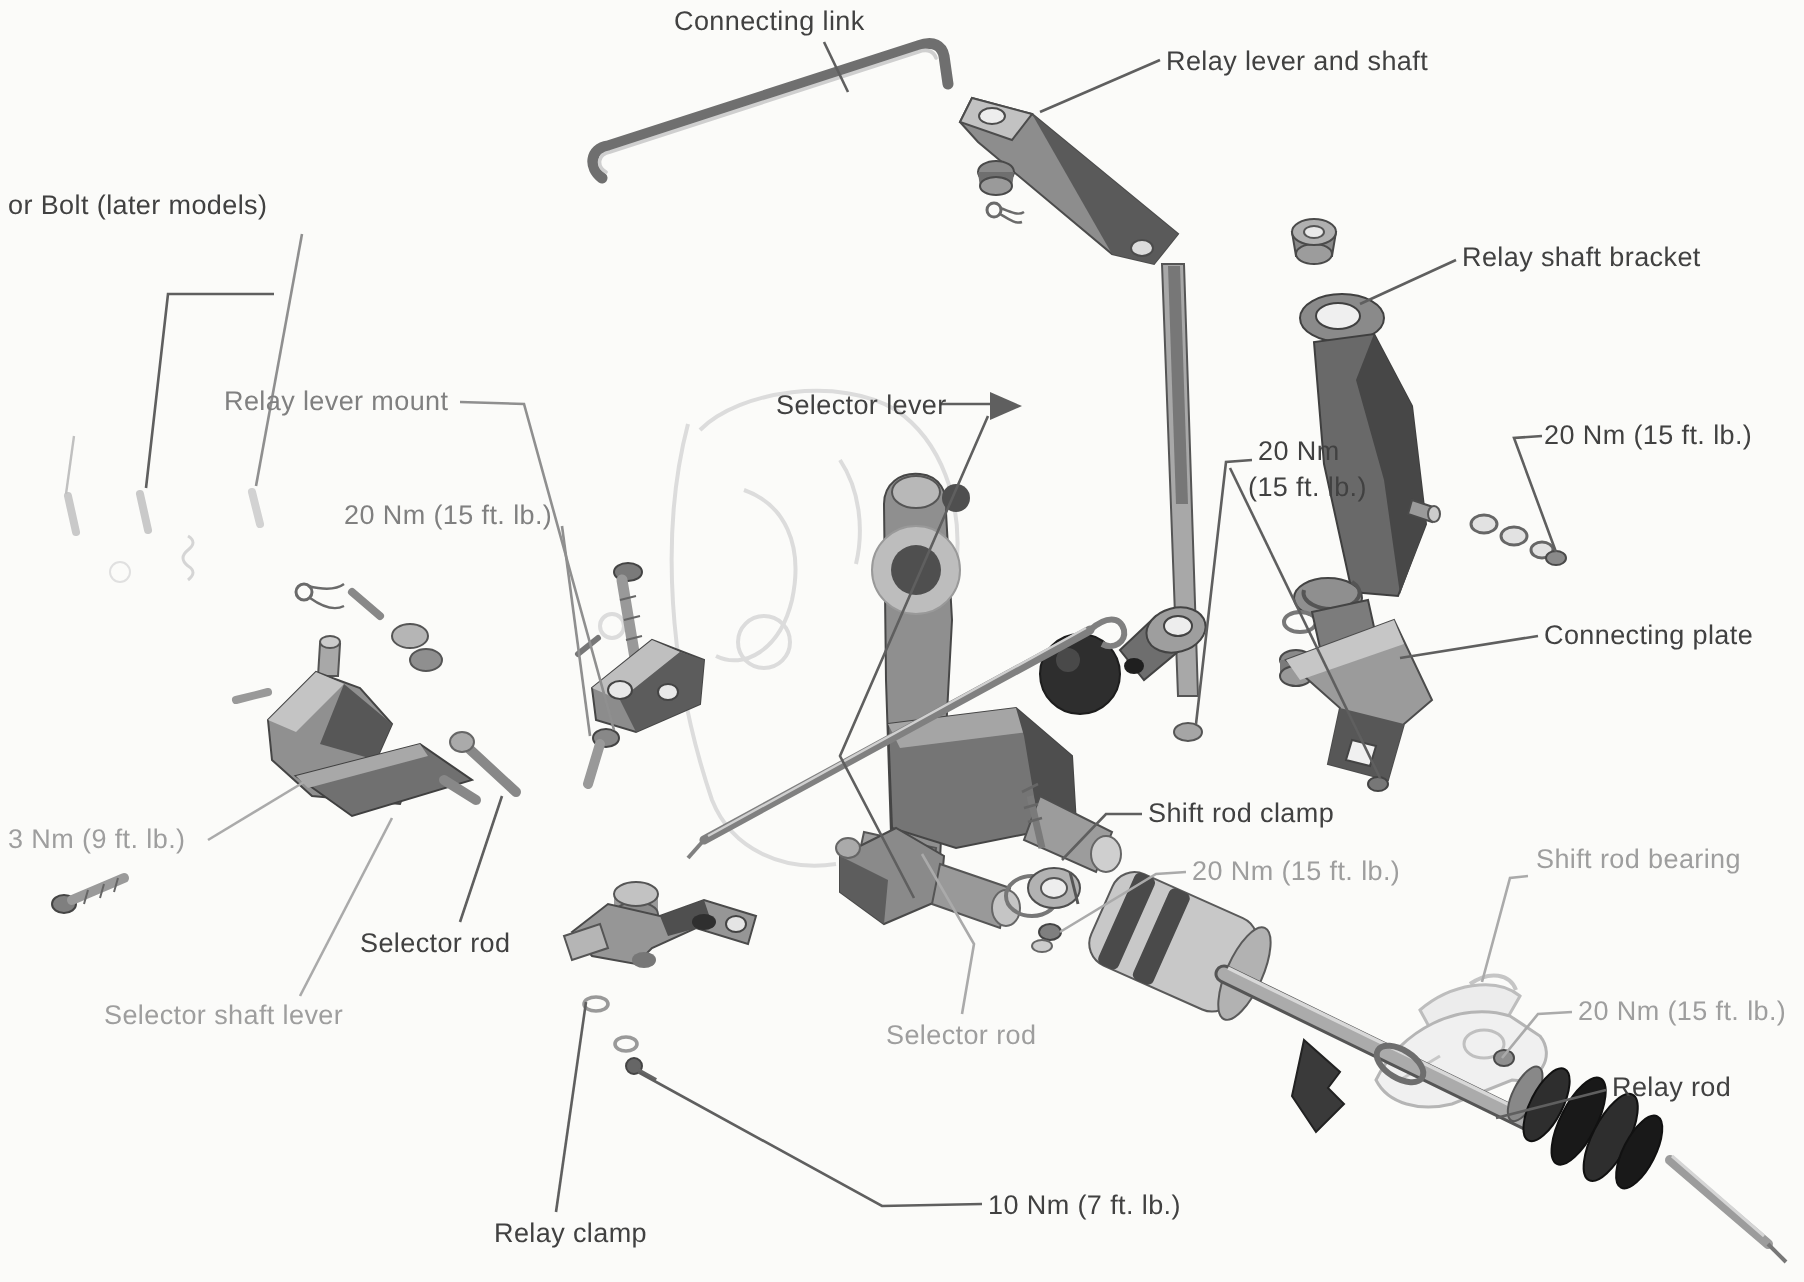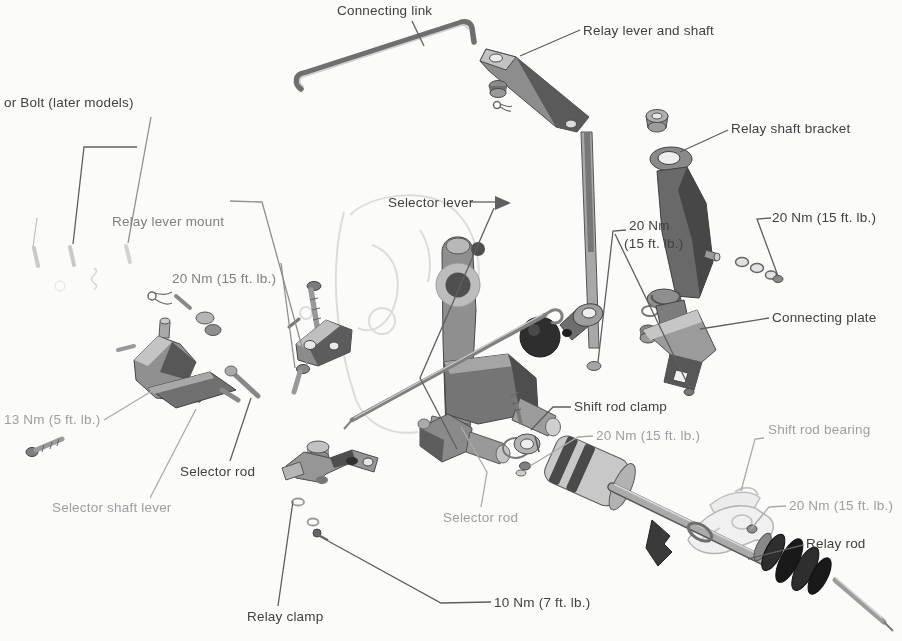--- a/index.html
+++ b/index.html
@@ -7,21 +7,21 @@
     position:relative;width:902px;height:641px;overflow:hidden;
     background:#fbfbf9;
     font-family:"Liberation Sans","DejaVu Sans",sans-serif;
   }
   .stage svg{position:absolute;left:0;top:0;}
   .lbl{
     position:absolute;white-space:nowrap;
     font-size:13.5px;line-height:1.25;letter-spacing:.2px;
   }
   .dark{color:#414141;}
-  .mid{color:#808080;margin-top:21px;}
+  .mid{color:#808080;}
   .gray{color:#9e9e9e;}
   .ld{stroke:#5f5f5f;stroke-width:1.3;fill:none;}
   .lm{stroke:#8f8f8f;stroke-width:1.3;fill:none;}
   .lg{stroke:#aaaaaa;stroke-width:1.3;fill:none;}
 </style>
 </head>
 <body>
 
 <div class="stage">
 
@@ -273,21 +273,21 @@
   <div class="lbl dark" style="left:583px;top:23px">Relay lever and shaft</div>
   <div class="lbl dark" style="left:4px;top:95px">or Bolt (later models)</div>
   <div class="lbl mid" style="left:112px;top:193px">Relay lever mount</div>
   <div class="lbl dark" style="left:388px;top:195px">Selector lever</div>
   <div class="lbl mid" style="left:172px;top:250px">20 Nm (15 ft. lb.)</div>
   <div class="lbl dark" style="left:629px;top:218px">20 Nm</div>
   <div class="lbl dark" style="left:624px;top:236px">(15 ft. lb.)</div>
   <div class="lbl dark" style="left:772px;top:210px">20 Nm (15 ft. lb.)</div>
   <div class="lbl dark" style="left:731px;top:121px">Relay shaft bracket</div>
   <div class="lbl dark" style="left:772px;top:310px">Connecting plate</div>
-  <div class="lbl gray" style="left:4px;top:412px">13 Nm (5 ft. lb.)</div>
+  <div class="lbl gray" style="left:4px;top:412px">3 Nm (9 ft. lb.)</div>
   <div class="lbl dark" style="left:180px;top:464px">Selector rod</div>
   <div class="lbl gray" style="left:52px;top:500px">Selector shaft lever</div>
   <div class="lbl dark" style="left:574px;top:399px">Shift rod clamp</div>
   <div class="lbl gray" style="left:596px;top:428px">20 Nm (15 ft. lb.)</div>
   <div class="lbl gray" style="left:768px;top:422px">Shift rod bearing</div>
   <div class="lbl gray" style="left:789px;top:498px">20 Nm (15 ft. lb.)</div>
   <div class="lbl dark" style="left:806px;top:536px">Relay rod</div>
   <div class="lbl gray" style="left:443px;top:510px">Selector rod</div>
   <div class="lbl dark" style="left:494px;top:595px">10 Nm (7 ft. lb.)</div>
   <div class="lbl dark" style="left:247px;top:609px">Relay clamp</div>

